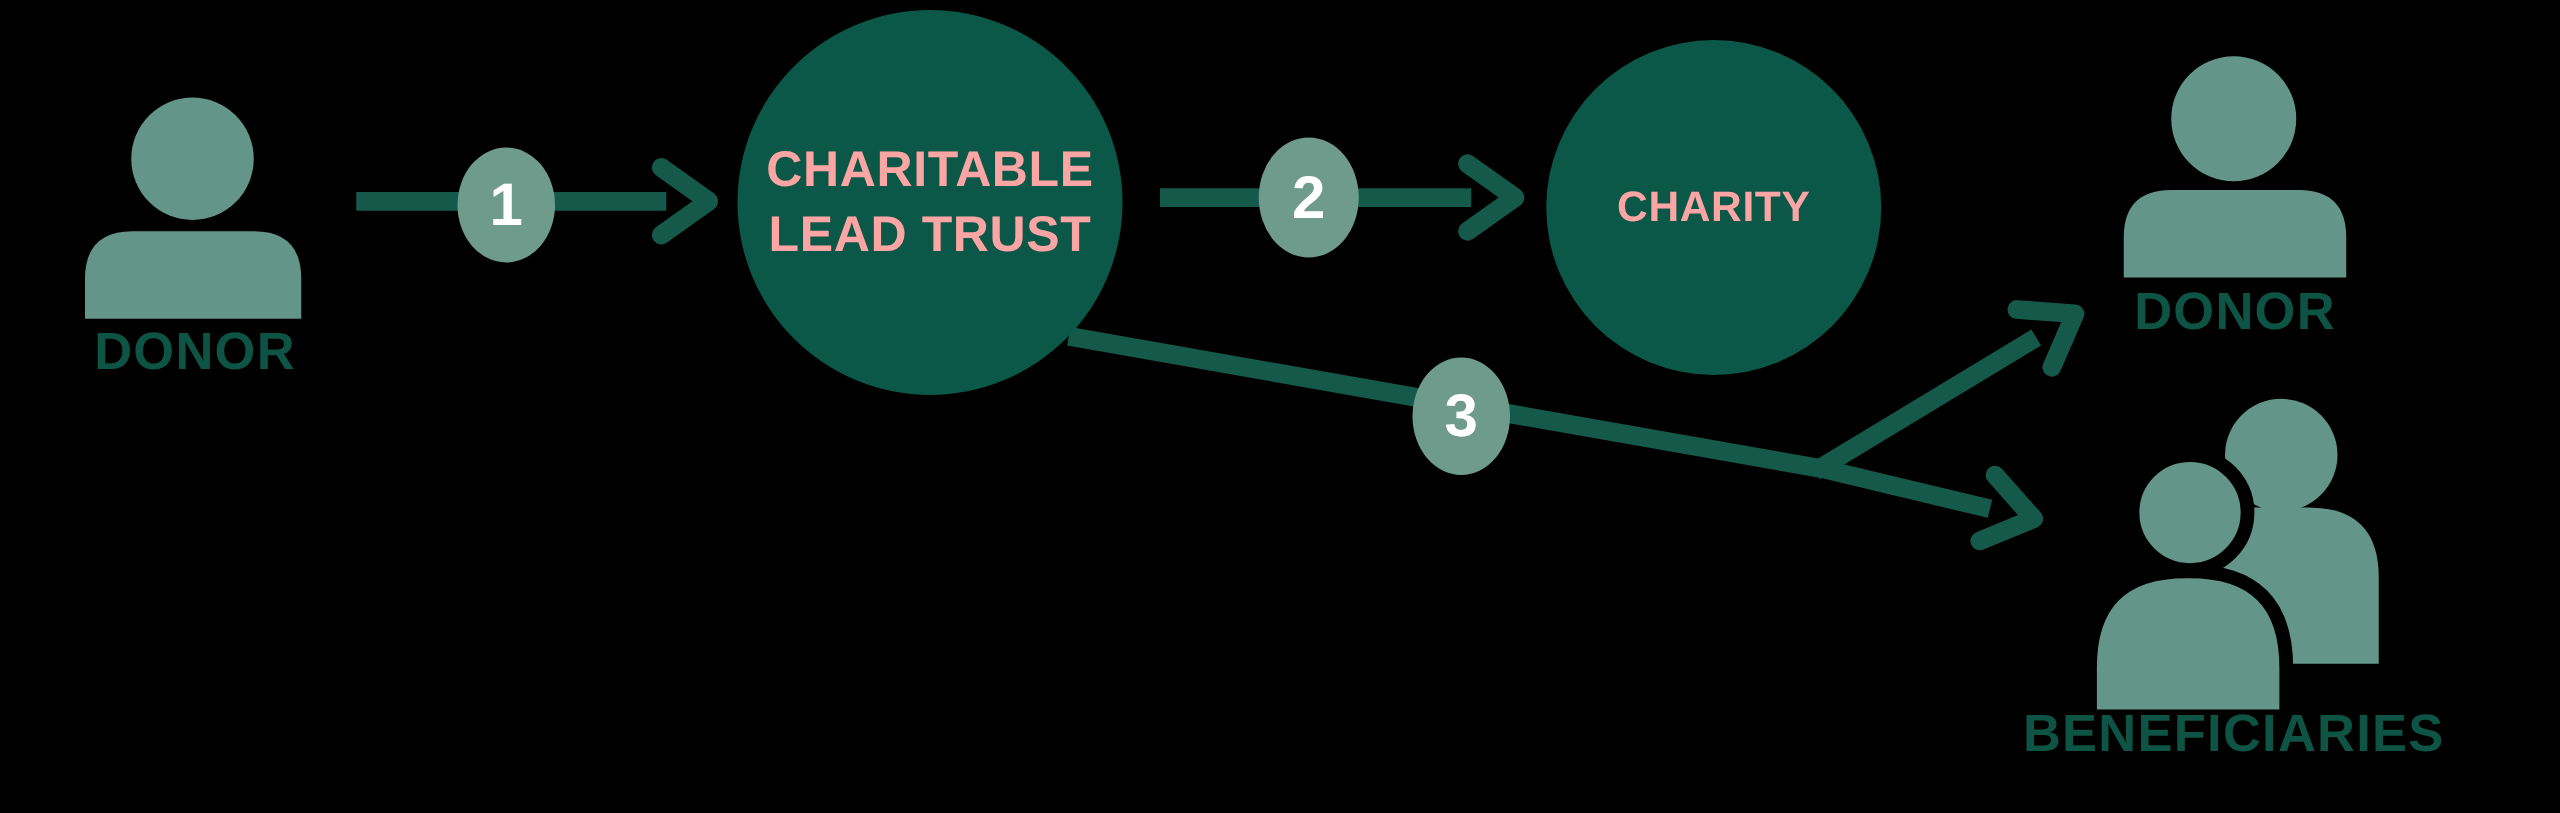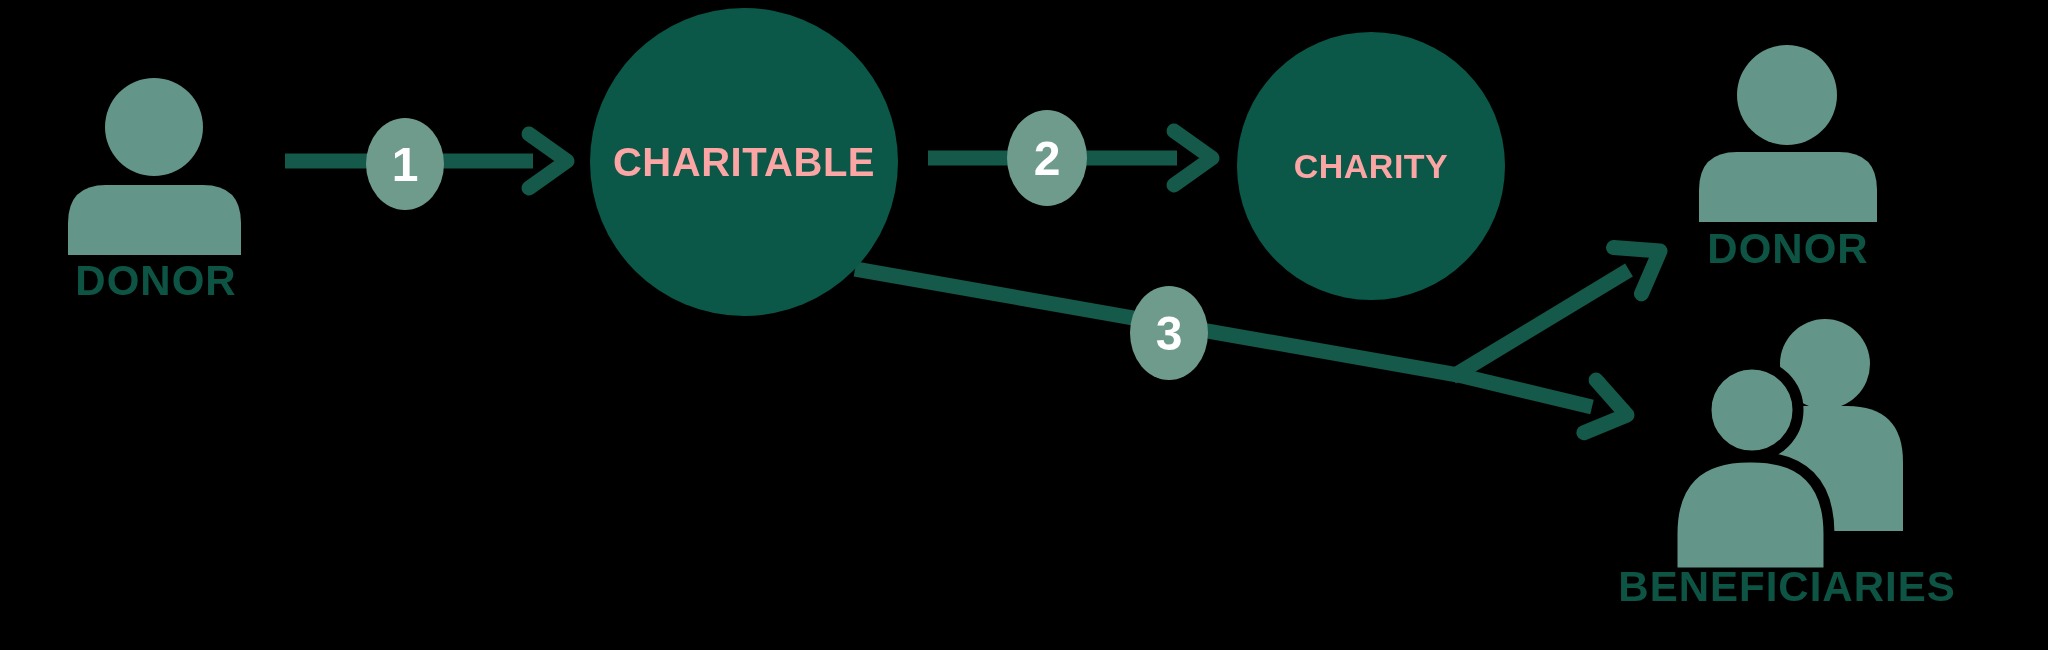--- a/index.html
+++ b/index.html
@@ -94,20 +94,21 @@
     <g fill="#639589">
       <circle cx="1825" cy="364" r="45"></circle>
       <path d="M1741,531 L1741,462 Q1741,406 1797,406 L1847,406 Q1903,406 1903,462 L1903,531 Z"></path>
       <circle cx="1752" cy="410" r="46" stroke="#000000" stroke-width="11"></circle>
       <path d="M1672,573 L1672,534 Q1672,457 1749,457 L1752,457 Q1829,457 1829,534 L1829,573 Z" stroke="#000000" stroke-width="11"></path>
     </g>
   </svg>
 
   <div class="node node-clt">
     <span>CHARITABLE</span>
+    <span>LEAD TRUST</span>
   </div>
 
   <div class="node node-charity">
     <span>CHARITY</span>
   </div>
 
   <div class="badge badge-1">1</div>
   <div class="badge badge-2">2</div>
   <div class="badge badge-3">3</div>
 

